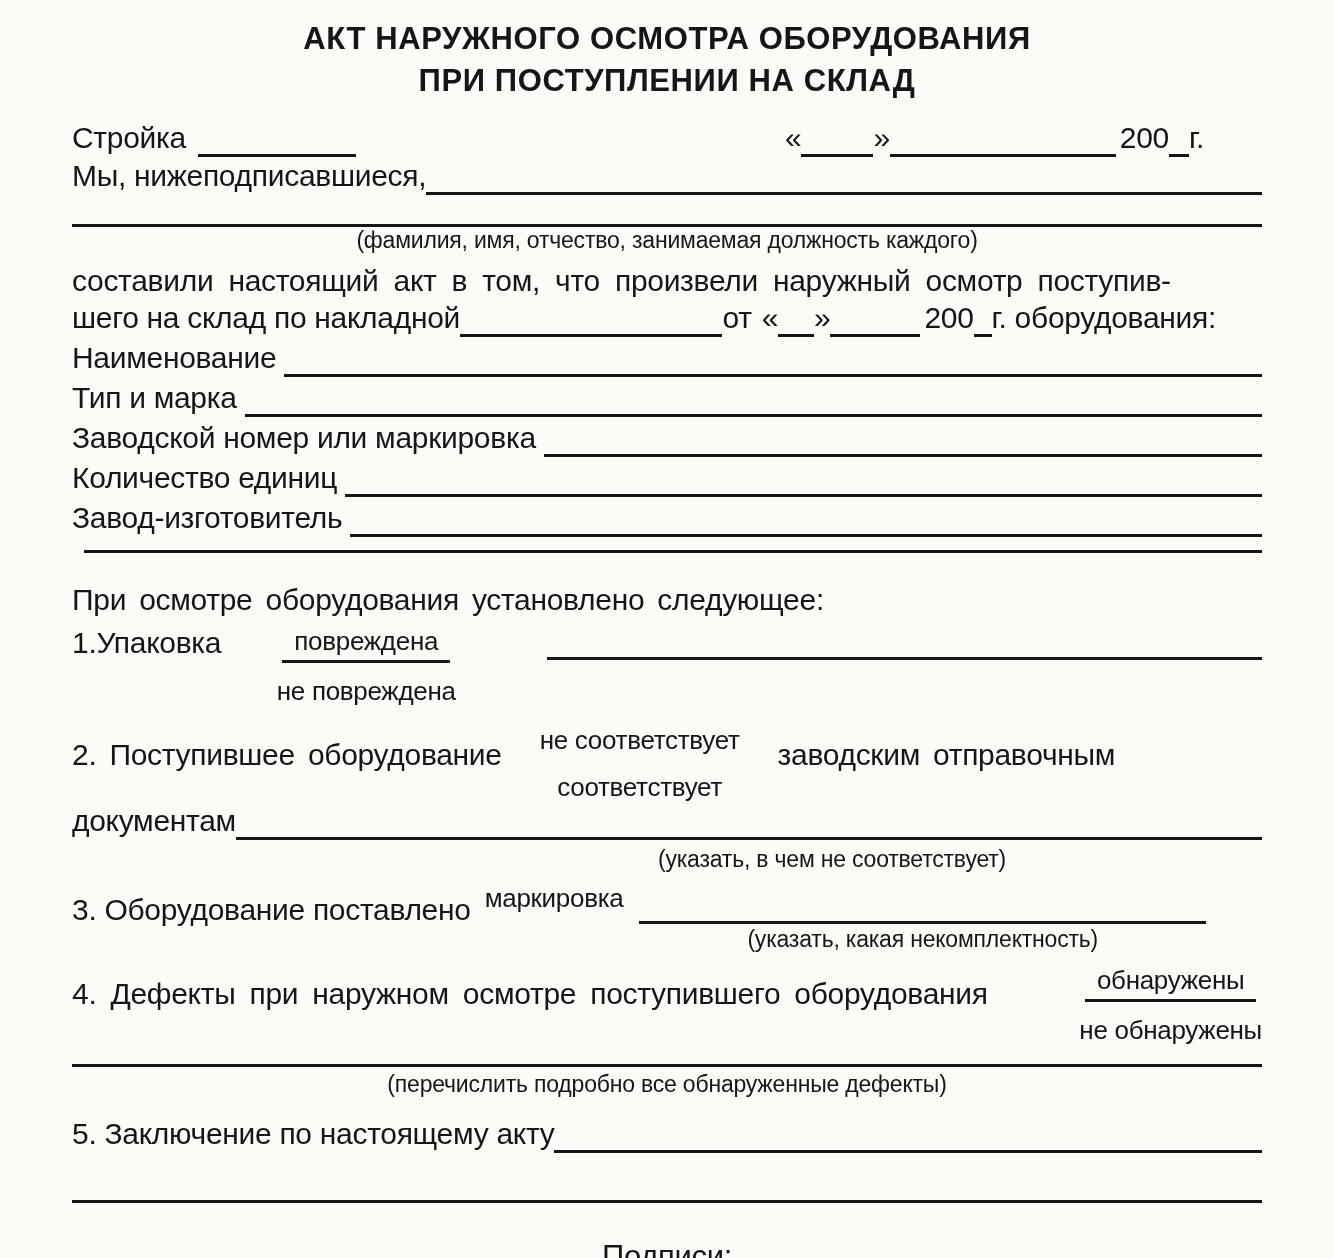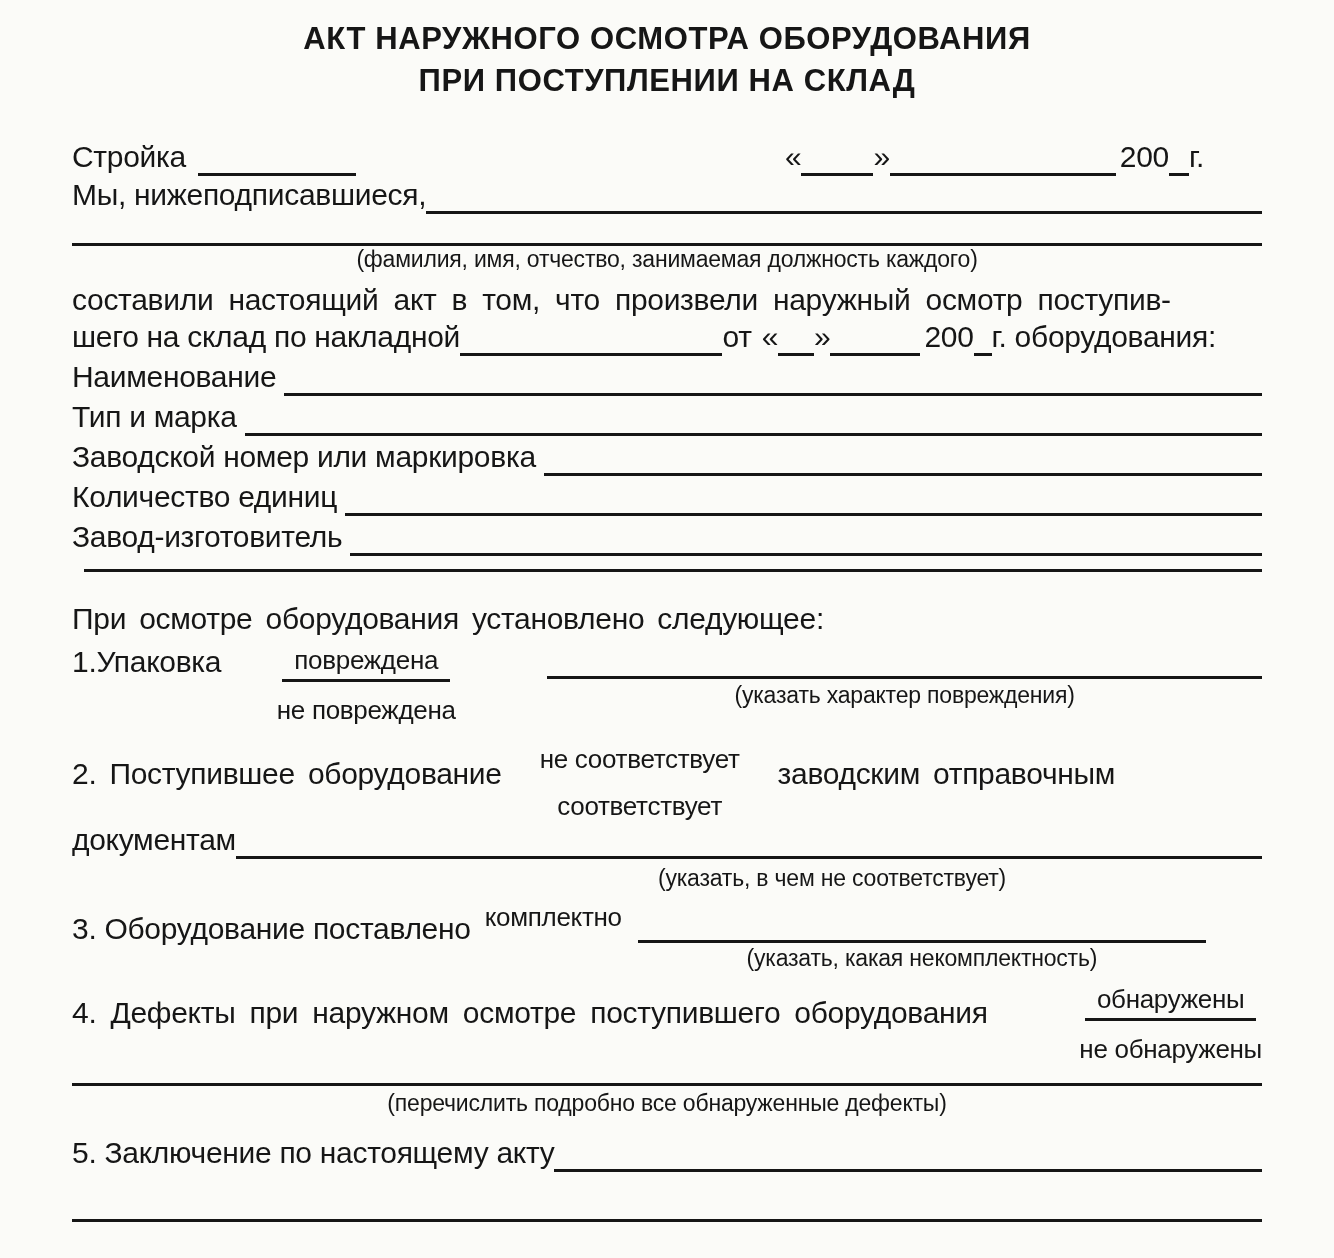--- a/index.html
+++ b/index.html
@@ -30,21 +30,21 @@
     border-bottom: 3px solid var(--ink, #161616);
     position: relative;
     top: 9px;
   }
   .u.grow { flex: 1 1 auto; }
   .hr { border-bottom: 3px solid var(--ink, #161616); }
   .cap { font-size: 23px; letter-spacing: -0.2px; }
   .center { text-align: center; }
 
   
-  .r-stroika { margin-top: 38px; height: 38px; }
+  .r-stroika { margin-top: 19px; height: 38px; }
   .date-group { display: inline-flex; align-items: baseline; margin-left: auto; margin-right: 58px; }
   .r-we { height: 40px; }
   .hr-names { height: 28px; }
   .cap-names { margin-top: 0; height: 26px; }
 
   
   .intro1 { margin-top: 8px; line-height: 40px; word-spacing: 7px; }
   .intro2 { height: 40px; margin-right: 46px; }
 
   
@@ -169,21 +169,20 @@
   <div class="bt heading-row">При осмотре оборудования установлено следующее:</div>
 
   <div class="item1">
     <span class="bt lbl">1.Упаковка</span>
     <span class="frac">
       <span class="ft div">повреждена</span>
       <span class="fb">не повреждена</span>
     </span>
     <span class="right">
       <span class="blank hr"></span>
-      <span class="cap">(указать характер повреждения)</span>
     </span>
   </div>
 
   <div class="item2">
     <div class="rowA">
       <span class="bt lbl">2. Поступившее оборудование</span>
       <span class="frac">
         <span class="ft">не соответствует</span>
         <span class="fb">соответствует</span>
       </span>
@@ -192,21 +191,21 @@
     <div class="row bt rowB">
       <span>документам</span>
       <span class="u grow"></span>
     </div>
     <div class="cap">(указать, в чем не соответствует)</div>
   </div>
 
   <div class="item3">
     <span class="bt lbl">3. Оборудование поставлено</span>
     <span class="frac">
-      <span class="fb">комплектно</span>
+      <span class="fb">маркировка</span>
     </span>
     <span class="right">
       <span class="blank hr"></span>
       <span class="cap">(указать, какая некомплектность)</span>
     </span>
   </div>
 
   <div class="item4">
     <div class="rowA">
       <span class="bt lbl">4. Дефекты при наружном осмотре поступившего оборудования</span>

